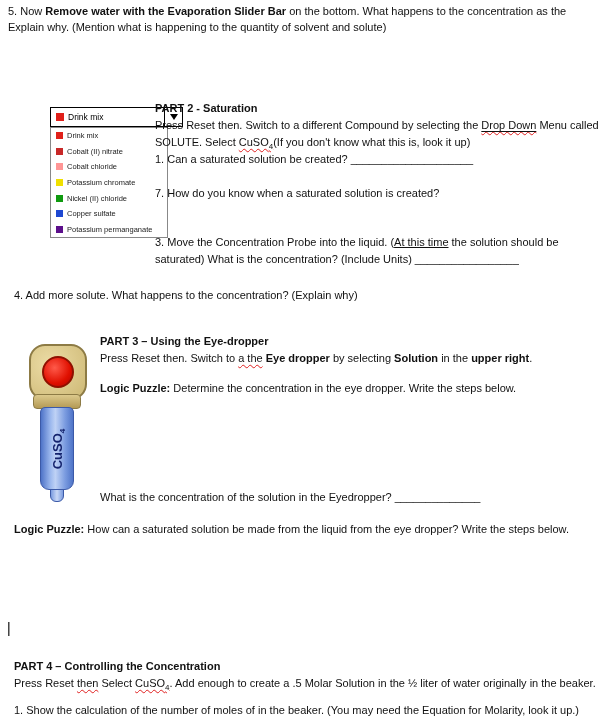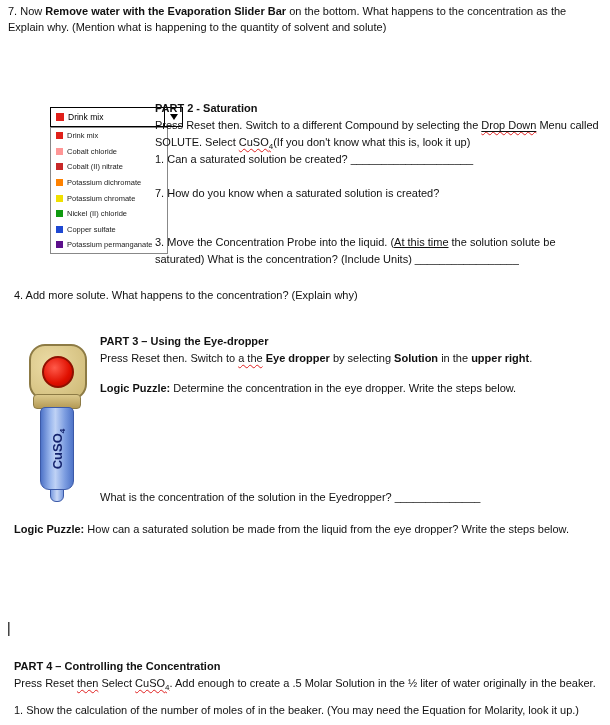--- a/index.html
+++ b/index.html
@@ -47,48 +47,44 @@
   .bulb-red{position:absolute;left:50%;top:50%;transform:translate(-50%,-50%);width:28px;height:28px;border-radius:50%;background:radial-gradient(circle at 38% 35%,#ff5a4a,#e01000 60%,#b00000);border:2px solid #8f1000;}
   .collar{position:absolute;left:5px;top:50px;width:48px;height:15px;background:linear-gradient(#dcc98c,#b49a55);border:1px solid #8d7b45;border-radius:4px;box-sizing:border-box;}
   .tube{position:absolute;left:12px;top:63px;width:34px;height:83px;background:linear-gradient(90deg,#4f74c8,#9db9ee 30%,#bfd2f5 45%,#7b9ce0 75%,#4f74c8);border:1px solid #3c5aa8;border-radius:5px 5px 9px 9px;box-sizing:border-box;}
   .tube-label{position:absolute;left:50%;top:50%;transform:translate(-50%,-50%) rotate(-90deg);font-weight:bold;font-size:13px;color:#15246e;white-space:nowrap;}
   .tip{position:absolute;left:22px;top:145px;width:14px;height:13px;background:linear-gradient(90deg,#7b9ce0,#c9d8f6,#7b9ce0);border:1px solid #3c5aa8;border-radius:0 0 6px 6px;box-sizing:border-box;}
 </style>
 </head>
 <body>
 
 <div id="q7" class="abs">
-  <div class="rl"><span>7. Now </span><span class="b">Remove water with the Evaporation Slider Bar</span><span> on the bottom. What happens to the concentration as the</span></div>
+  <div class="rl"><span>5. Now </span><span class="b">Remove water with the Evaporation Slider Bar</span><span> on the bottom. What happens to the concentration as the</span></div>
   <div class="rl"><span>Explain why. (Mention what is happening to the quantity of solvent and solute)</span></div>
 </div>
 
 <div id="dropdown" class="abs">
   <div class="combo">
     <span class="swatch" style="background: rgb(224, 32, 26);"></span>
     <span class="combo-label">Drink mix</span>
     <span class="arrow-box">
       <span class="tri"></span>
     </span>
   </div>
   <div class="dd-list">
       <div class="dd-item">
         <span class="swatch" style="background: rgb(224, 32, 26);"></span>
         <span class="dd-label">Drink mix</span>
       </div>
       <div class="dd-item">
-        <span class="swatch" style="background: rgb(255, 150, 150);"></span>
-        <span class="dd-label">Cobalt chloride</span>
-      </div>
-      <div class="dd-item">
         <span class="swatch" style="background: rgb(200, 40, 40);"></span>
         <span class="dd-label">Cobalt (II) nitrate</span>
       </div>
       <div class="dd-item">
-        <span class="swatch" style="background: rgb(255, 130, 0);"></span>
-        <span class="dd-label">Potassium dichromate</span>
+        <span class="swatch" style="background: rgb(255, 150, 150);"></span>
+        <span class="dd-label">Cobalt chloride</span>
       </div>
       <div class="dd-item">
         <span class="swatch" style="background: rgb(240, 224, 0);"></span>
         <span class="dd-label">Potassium chromate</span>
       </div>
       <div class="dd-item">
         <span class="swatch" style="background: rgb(15, 154, 15);"></span>
         <span class="dd-label">Nickel (II) chloride</span>
       </div>
       <div class="dd-item">
@@ -101,21 +97,21 @@
       </div>
     </div>
 </div>
 
 <div id="part2" class="abs">
   <div class="rl"><span class="b">PART 2 - Saturation</span></div>
   <div class="rl"><span>Press Reset then. Switch to a different Compound by selecting the </span><span class="sq"><span class="ul">Drop Down</span></span><span> Menu called</span></div>
   <div class="rl"><span>SOLUTE. Select </span><span class="sq">CuSO</span><span class="sq"><sub>4</sub></span><span>(If you don't know what this is, look it up)</span></div>
   <div class="rl"><span>1. Can a saturated solution be created? </span><span>____________________</span></div>
   <div class="rl gap1"><span>7. How do  you know when a saturated solution is created?</span></div>
-  <div class="rl gap2"><span>3. Move the Concentration Probe into the liquid. (</span><span><span class="ul">At this time</span></span><span> the solution solute be</span></div>
+  <div class="rl gap2"><span>3. Move the Concentration Probe into the liquid. (</span><span><span class="ul">At this time</span></span><span> the solution should be</span></div>
   <div class="rl"><span>saturated) What is the concentration?  (Include Units) </span><span>_________________</span></div>
 </div>
 
 <div id="q4" class="abs rl"><span>4. Add more solute. What happens to the concentration?  (Explain why)</span></div>
 
 <div id="part3" class="abs">
   <div class="rl"><span class="b">PART 3 – Using the Eye-dropper</span></div>
   <div class="rl"><span>Press Reset then. Switch to </span><span class="sq">a the</span><span> </span><span class="b">Eye dropper</span><span> by selecting </span><span class="b">Solution</span><span> in the </span><span class="b">upper right</span><span>.</span></div>
   <div class="rl gap3"><span class="b">Logic Puzzle:</span><span> Determine the concentration in the eye dropper. Write the steps below.</span></div>
 </div>

